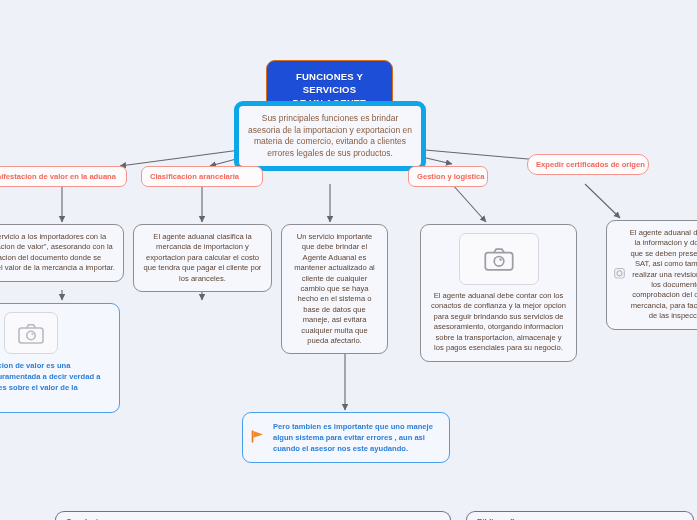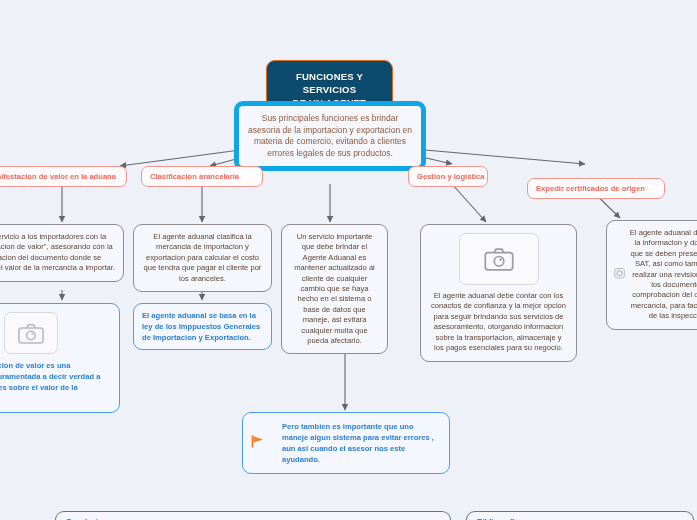--- a/index.html
+++ b/index.html
@@ -24,21 +24,21 @@
   .node {
     position: absolute;
     box-sizing: border-box;
     border-radius: 9px;
     background: #f5f7fd;
     z-index: 2;
   }
 
   
   .root {
-    background: #0c4a6e;
+    background: #1d4ed8;
     border: 1px solid #d96b15;
     color: #ffffff;
     font-weight: bold;
     font-size: 9.5px;
     line-height: 13px;
     text-align: center;
     padding: 9px 6px;
     letter-spacing: .2px;
     text-shadow: 0 1px 0 rgba(0,0,0,.12);
   }
@@ -80,21 +80,21 @@
   .blue {
     border: 1.3px solid #4a9ef0;
     color: #2d7fd6;
     font-weight: bold;
     font-size: 7.6px;
     line-height: 11px;
     text-align: left;
     padding: 6px 8px;
     background: #f4f8fe;
   }
-  .blue.withflag { padding-left: 39px; }
+  .blue.withflag { padding-left: 30px; }
 
   
   .media {
     border: 1px solid #d7d7dd;
     border-radius: 7px;
     background: #fafafc;
     display: flex;
     align-items: center;
     justify-content: center;
     margin: 0 auto 6px auto;
@@ -182,21 +182,21 @@
 
   <div class="node pill" style="left:141px; top:166px; width:122px;">
     <span>Clasificacion arancelaria</span>
   </div>
 
 
   <div class="node pill" style="left:408px; top:166px; width:80px;">
     <span>Gestion y logistica</span>
   </div>
 
-  <div class="node pill" style="left:527px; top:178px; width:138px;">
+  <div class="node pill" style="left:527px; top:154px; width:122px;border-radius:10px;">
     <span>Expedir certificados de origen</span>
   </div>
 
   <div class="node greyleft" style="left:-46px; top:224px; width:170px; text-align:center;">
     <span>Es un servicio a los importadores  con la "manifestacion de valor", asesorando con la elaboracion del documento donde se declarara el valor de la mercancia a importar.</span>
   </div>
 
   <div class="node blue" style="left:-58px; top:303px; width:178px; padding:8px;">
     <div class="media" style="width:52px; height:40px;">
       <svg width="26" height="21" viewBox="0 0 26 21">
@@ -206,23 +206,20 @@
         <circle cx="14.4" cy="11" r="1.1" fill="#b9b9c1"></circle>
       </svg>
     </div>
     <div style="font-weight:bold;">La manifestacion de valor es una declaracion juramentada a decir verdad a las autoridades sobre el valor de la mercancia.</div>
   </div>
 
   <div class="node greyleft" style="left:133px; top:224px; width:139px;">
     <span>El agente aduanal clasifica la mercancia de importacion y exportacion para calcular el costo que tendra que pagar el cliente por los aranceles.</span>
   </div>
 
-  <div class="node blue" style="left:133px; top:303px; width:139px;">
-    <span>El agente aduanal se basa en la ley  de los Imppuestos Generales de Importacion y Exportacion.</span>
-  </div>
 
   <div class="node greyleft" style="left:281px; top:224px; width:107px;">
     <span>Un servicio importante que debe brindar el Agente Aduanal es mantener actualizado al cliente de cualquier cambio que se haya hecho en el sistema o base de datos que maneje, asi evitara cualquier multa que pueda afectarlo.</span>
   </div>
 
   <div class="node greyleft" style="left:420px; top:224px; width:157px; padding:8px 9px;">
     <div class="media" style="width:78px; height:50px;">
       <svg width="30" height="24" viewBox="0 0 26 21">
         <rect x="1" y="5" width="24" height="15" rx="2.5" fill="none" stroke="#9d9da6" stroke-width="1.5"></rect>
         <path d="M8.5,5 L10.5,1.8 L15.5,1.8 L17.5,5" fill="none" stroke="#9d9da6" stroke-width="1.5"></path>

